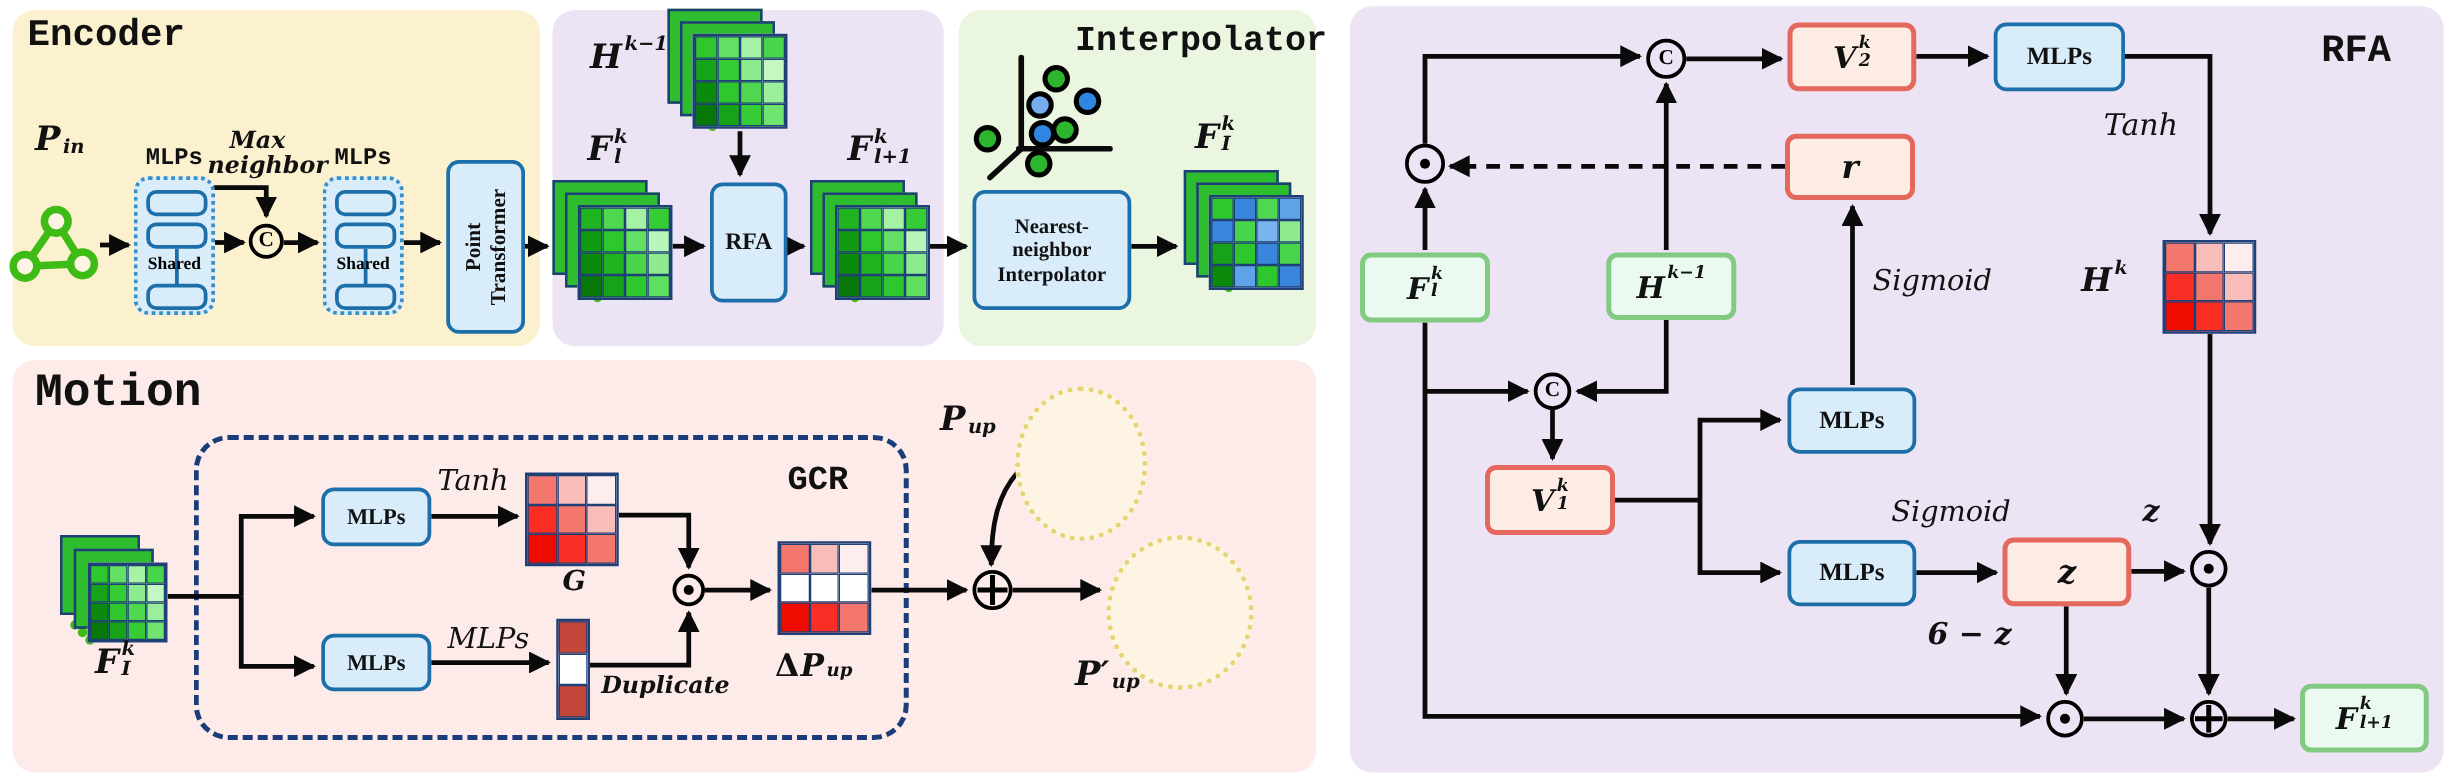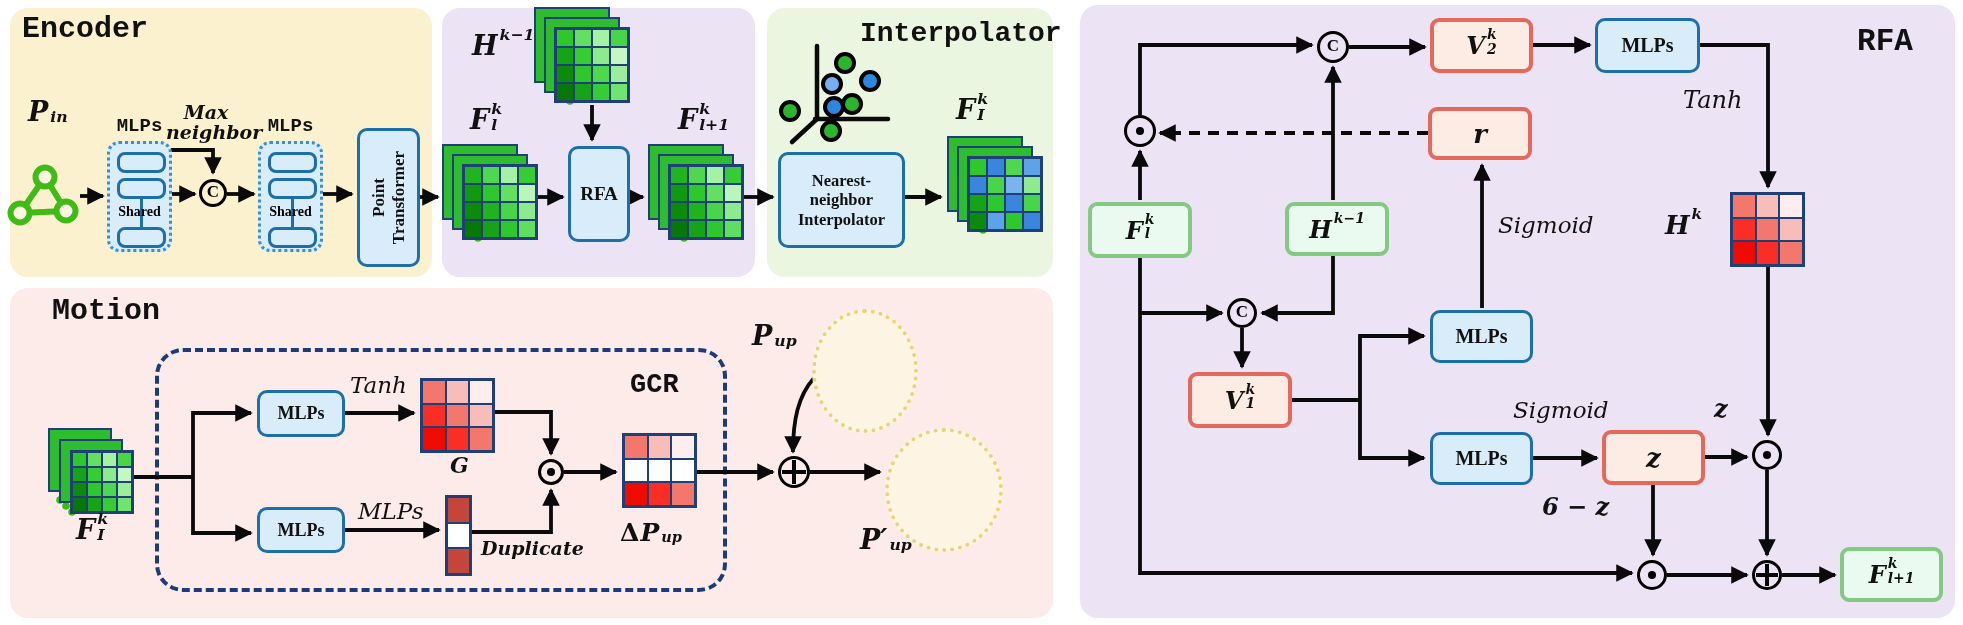--- a/index.html
+++ b/index.html
@@ -369,21 +369,21 @@
         <div class="gcell" style="background: rgb(46, 199, 46);"></div>
         <div class="gcell" style="background: rgb(59, 134, 221);"></div>
         <div class="gcell" style="background: rgb(73, 213, 73);"></div>
         <div class="gcell" style="background: rgb(11, 138, 11);"></div>
         <div class="gcell" style="background: rgb(94, 163, 232);"></div>
         <div class="gcell" style="background: rgb(46, 199, 46);"></div>
         <div class="gcell" style="background: rgb(59, 134, 221);"></div>
       </div>
   </div>
 
-  <div class="t bt" style="left:28px;top:294px;font-size:30px;margin-left:24px;">Motion</div>
+  <div class="t bt" style="left:28px;top:294px;font-size:37px;">Motion</div>
 
   <div class="stack stack-sm" style="left:70px;top:450px;">
     <div class="layer l2"></div>
       <div class="layer l1"></div>
     <div class="grid grid44s" style="grid-template-columns: repeat(4, 1fr);">
         <div class="gcell" style="background: rgb(46, 199, 46);"></div>
         <div class="gcell" style="background: rgb(99, 224, 99);"></div>
         <div class="gcell" style="background: rgb(165, 242, 165);"></div>
         <div class="gcell" style="background: rgb(73, 213, 73);"></div>
         <div class="gcell" style="background: rgb(23, 163, 23);"></div>

